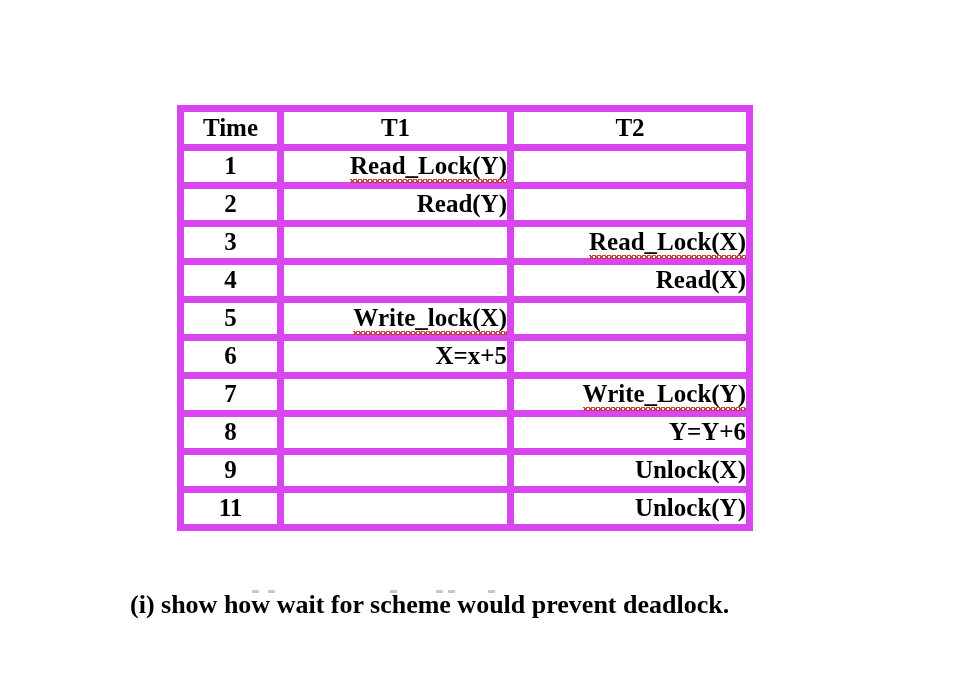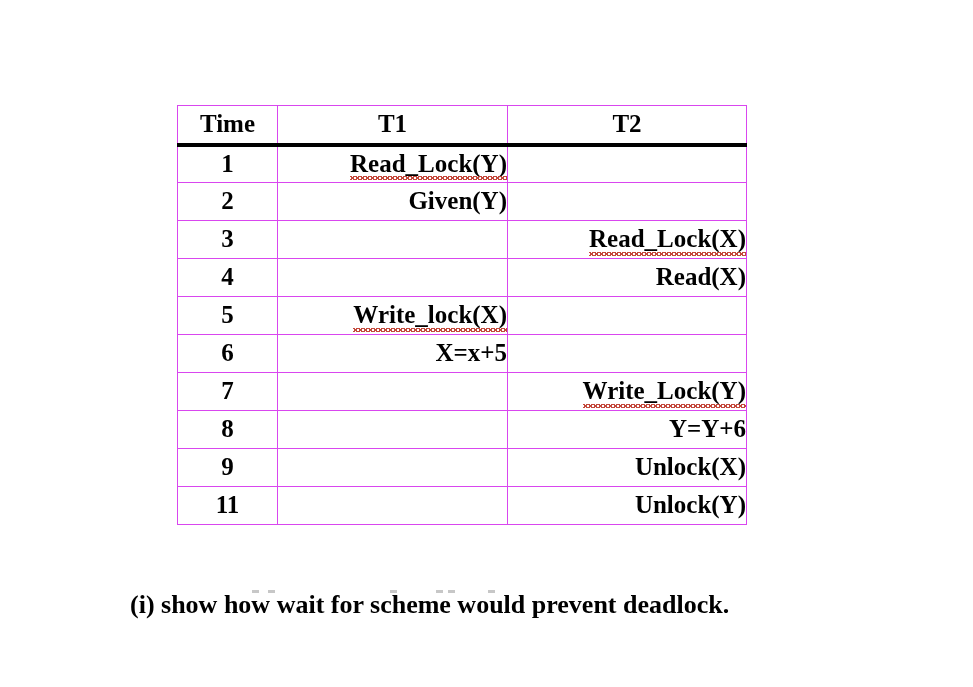--- a/index.html
+++ b/index.html
@@ -46,21 +46,21 @@
     table-layout: fixed;
     width: 569px;
     background: #ffffff;
   }
   table.schedule col.c-time  { width: 100px; }
   table.schedule col.c-t1    { width: 230px; }
   table.schedule col.c-t2    { width: 239px; }
 
   table.schedule th,
   table.schedule td {
-    border: 1px solid #d946ef;
+    border: 7px solid #d946ef;
     height: 38px;
     box-sizing: border-box;
     font-size: 25px;
     font-weight: bold;
     padding: 0;
     vertical-align: middle;
     line-height: 1.05;
   }
   table.schedule thead th {
     text-align: center;
@@ -170,21 +170,21 @@
     </thead>
     <tbody id="schedule-body">
 
     <tr>
           <td class="time-cell">1</td>
           <td class="op-cell t1"><span class="sp">Read_Lock(Y)</span></td>
           <td class="op-cell t2 empty"></td>
         </tr>
         <tr>
           <td class="time-cell">2</td>
-          <td class="op-cell t1">Given(Y)</td>
+          <td class="op-cell t1">Read(Y)</td>
           <td class="op-cell t2 empty"></td>
         </tr>
         <tr>
           <td class="time-cell">3</td>
           <td class="op-cell t1 empty"></td>
           <td class="op-cell t2 indent"><span class="sp">Read_Lock(X)</span></td>
         </tr>
         <tr>
           <td class="time-cell">4</td>
           <td class="op-cell t1 empty"></td>

